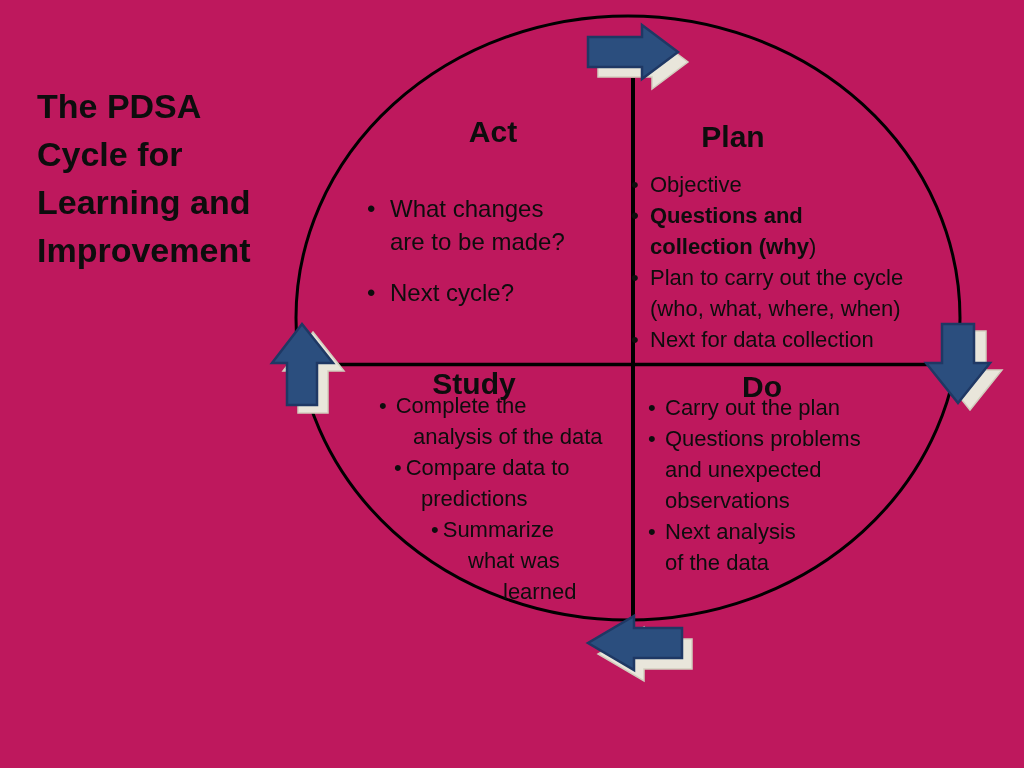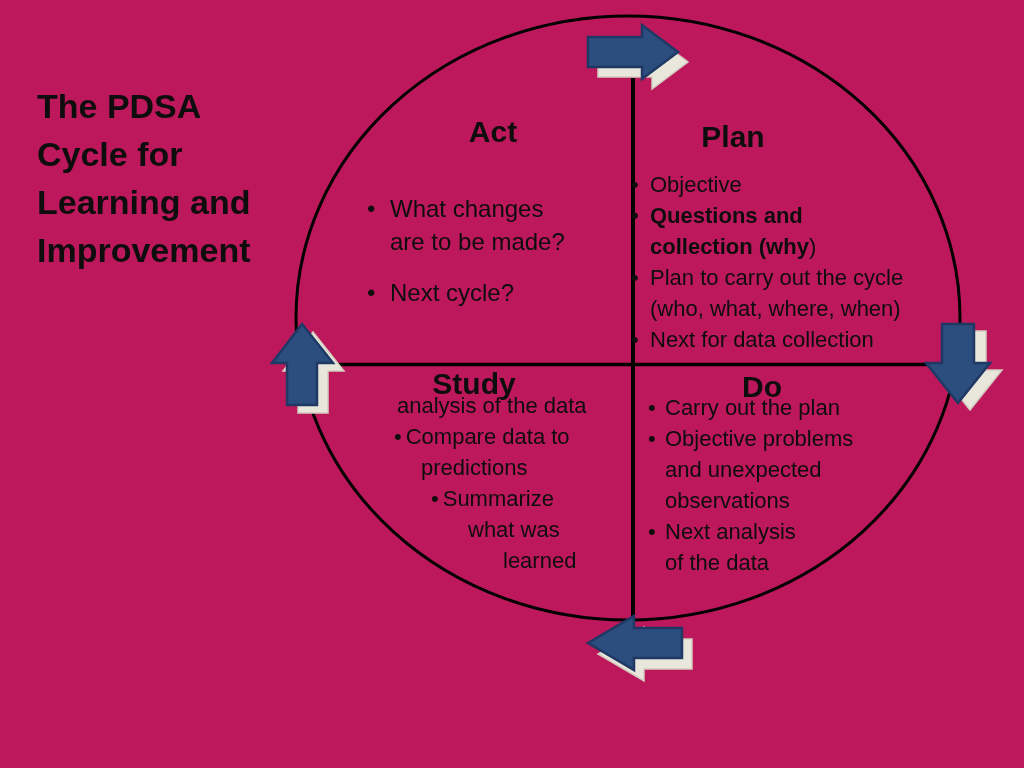--- a/index.html
+++ b/index.html
@@ -29,21 +29,21 @@
   .plan-list .blt{width:19px;}
   .do-list{left:648px;top:392px;font-size:22px;line-height:31px;}
   .do-list .blt{width:17px;}
   .bold-item .blt,.bold-item .txt{font-weight:bold;}
   .bold-item .reg{font-weight:normal;}
   
   .study-block{left:379px;top:390px;font-size:22px;line-height:31px;}
   .study-block .sln{white-space:nowrap;}
   .sblt{display:inline-block;}
   .s1{margin-left:0;}  .s1 .sblt{margin-right:9px;}
-  .s2{margin-left:18px;}
+  .s2{margin-left:34px;}
   .s3{margin-left:15px;} .s3 .sblt{margin-right:4px;}
   .s4{margin-left:42px;}
   .s5{margin-left:52px;} .s5 .sblt{margin-right:4px;}
   .s6{margin-left:89px;}
   .s7{margin-left:124px;}
 </style>
 </head>
 <body>
 
 <div id="stage">
@@ -125,39 +125,40 @@
     </div>
     <div class="item">
       <span class="blt">•</span>
       <span class="txt">
         <span class="ln">Next for data collection</span>
       </span>
     </div>
   </div>
 
   <div class="list study-block">
+    <div class="sln s1"><span class="sblt">•</span><span>Complete the</span></div>
     <div class="sln s2"><span>analysis of the data</span></div>
     <div class="sln s3"><span class="sblt">•</span><span>Compare data to</span></div>
     <div class="sln s4"><span>predictions</span></div>
     <div class="sln s5"><span class="sblt">•</span><span>Summarize</span></div>
     <div class="sln s6"><span>what was</span></div>
     <div class="sln s7"><span>learned</span></div>
   </div>
 
   <div class="list do-list">
     <div class="item">
       <span class="blt">•</span>
       <span class="txt">
         <span class="ln">Carry out the plan</span>
       </span>
     </div>
     <div class="item">
       <span class="blt">•</span>
       <span class="txt">
-        <span class="ln">Objective problems</span>
+        <span class="ln">Questions problems</span>
         <span class="ln">and unexpected</span>
         <span class="ln">observations</span>
       </span>
     </div>
     <div class="item">
       <span class="blt">•</span>
       <span class="txt">
         <span class="ln">Next analysis</span>
         <span class="ln">of the data</span>
       </span>

